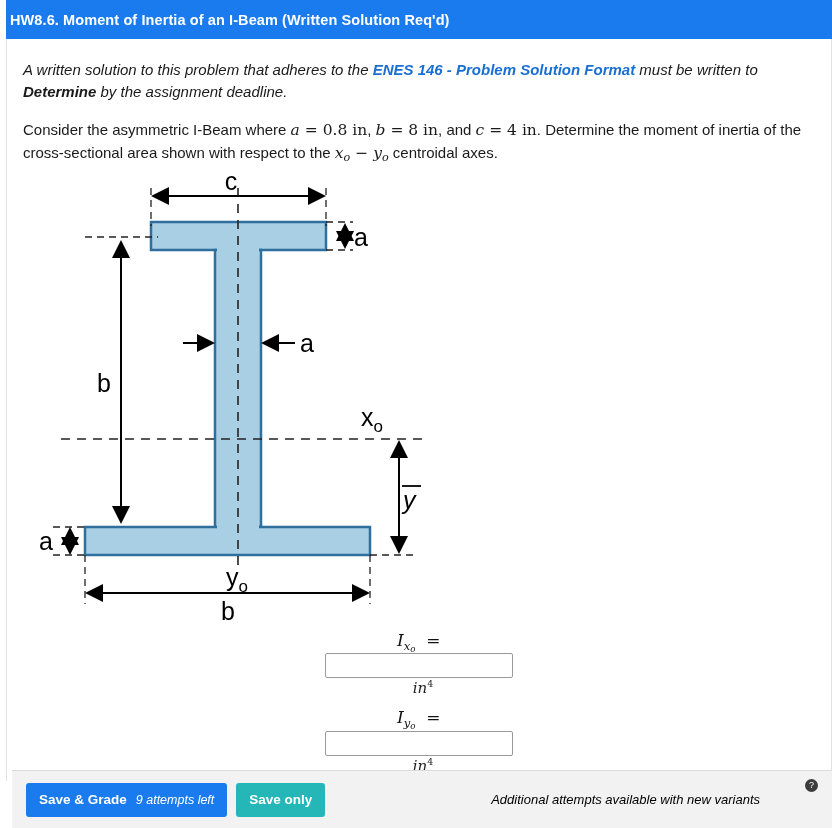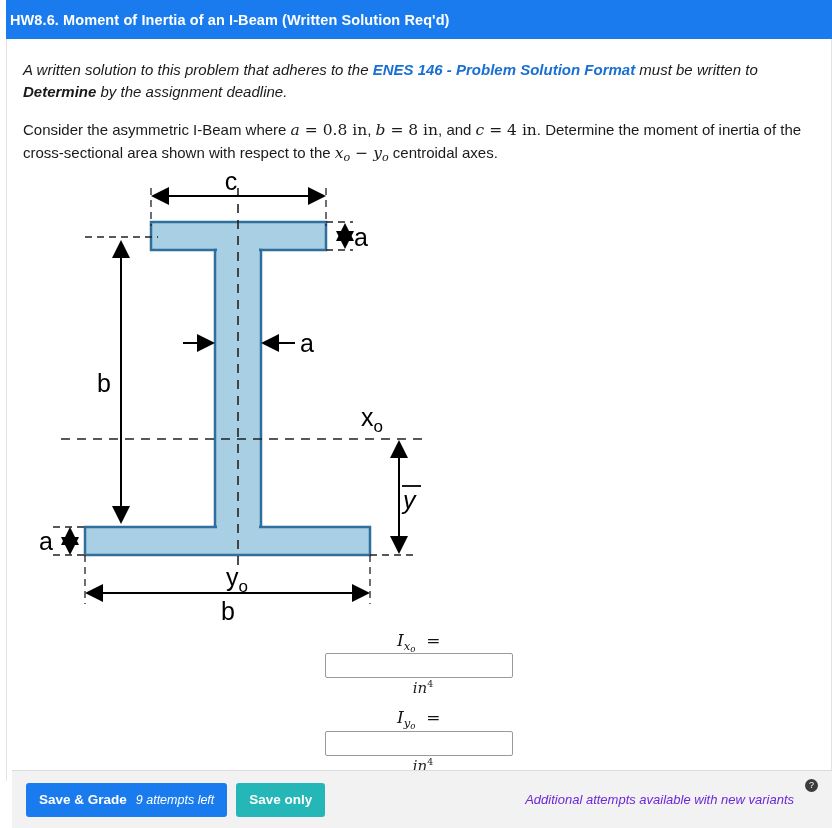--- a/index.html
+++ b/index.html
@@ -167,24 +167,24 @@
     margin-left: 9px;
   }
   .attempts {
     font-style: italic;
     font-weight: normal;
     font-size: 12.5px;
     margin-left: 9px;
   }
   .footer-note {
     margin-left: auto;
-    margin-right: 24px;
+    margin-right: 58px;
     font-size: 13px;
     font-style: italic;
-    color: #6d28d9;
+    color: #000000;
   }
   .help-badge {
     position: absolute;
     right: 14px;
     top: 8px;
     width: 13px;
     height: 13px;
     border-radius: 50%;
     background: #3c3c3c;
     color: #fff;

